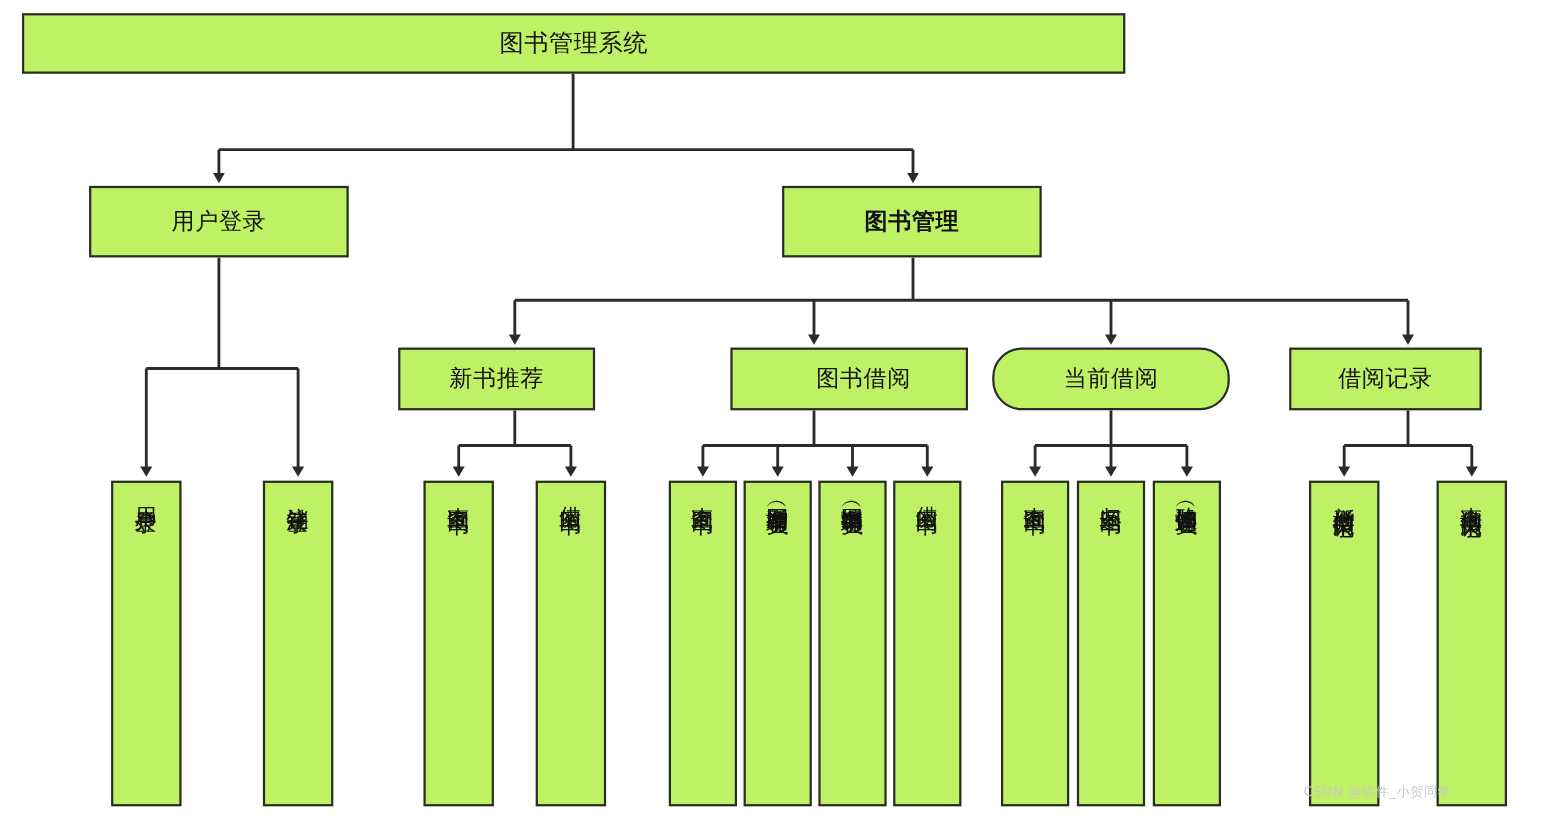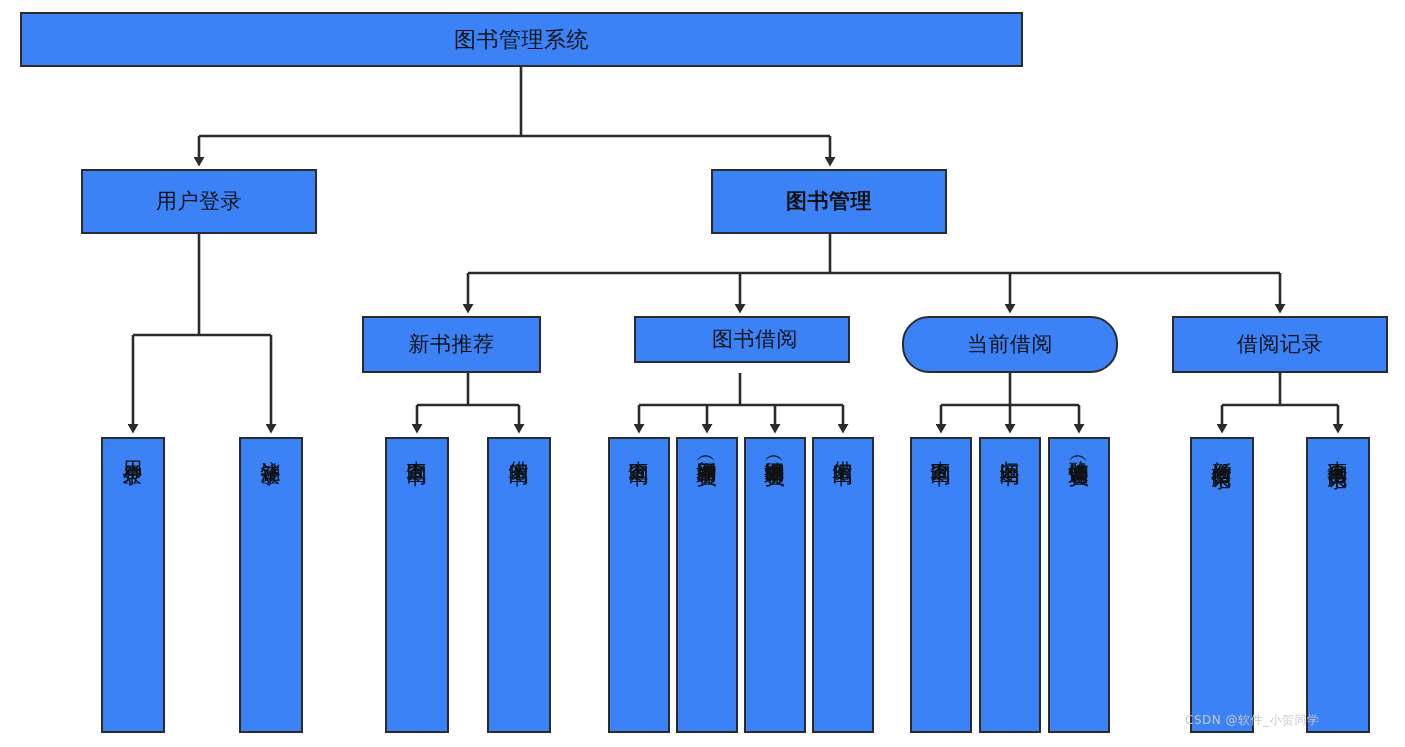--- a/index.html
+++ b/index.html
@@ -21,21 +21,21 @@
     position: absolute;
     left: 0;
     top: 0;
     width: 1405px;
     height: 747px;
     pointer-events: none;
   }
   .node {
     position: absolute;
     box-sizing: border-box;
-    background: #3b82f6;
+    background: #bef264;
     border: 2.5px solid #2b2b2b;
     display: flex;
     align-items: center;
     justify-content: center;
     color: #111111;
   }
   .node .lbl {
     display: block;
     text-align: center;
     line-height: 1.05;
@@ -133,27 +133,27 @@
   <div class="node h" style="left:81px; top:169px; width:236px; height:65px;">
     <span class="lbl">用户登录</span>
   </div>
   <div class="node h" style="left:711px; top:169px; width:236px; height:65px;font-weight:bold;">
     <span class="lbl">图书管理</span>
   </div>
 
   <div class="node h" style="left:362px; top:316px; width:179px; height:57px;">
     <span class="lbl">新书推荐</span>
   </div>
-  <div class="node h" style="left:634px; top:316px; width:216px; height:47px;padding-left:26px;">
+  <div class="node h" style="left:664px; top:316px; width:216px; height:57px;padding-left:26px;">
     <span class="lbl">图书借阅</span>
   </div>
   <div class="node h" style="left:902px; top:316px; width:216px; height:57px;border-radius:27px;">
     <span class="lbl">当前借阅</span>
   </div>
-  <div class="node h" style="left:1172px; top:316px; width:216px; height:57px;">
+  <div class="node h" style="left:1172px; top:316px; width:175px; height:57px;">
     <span class="lbl">借阅记录</span>
   </div>
 
   <div class="node v" style="left:101px; top:437px; width:64px; height:296px;">
     <span class="lbl">用户登录</span>
   </div>
   <div class="node v" style="left:239px; top:437px; width:64px; height:296px;">
     <span class="lbl">注销登录</span>
   </div>
 

